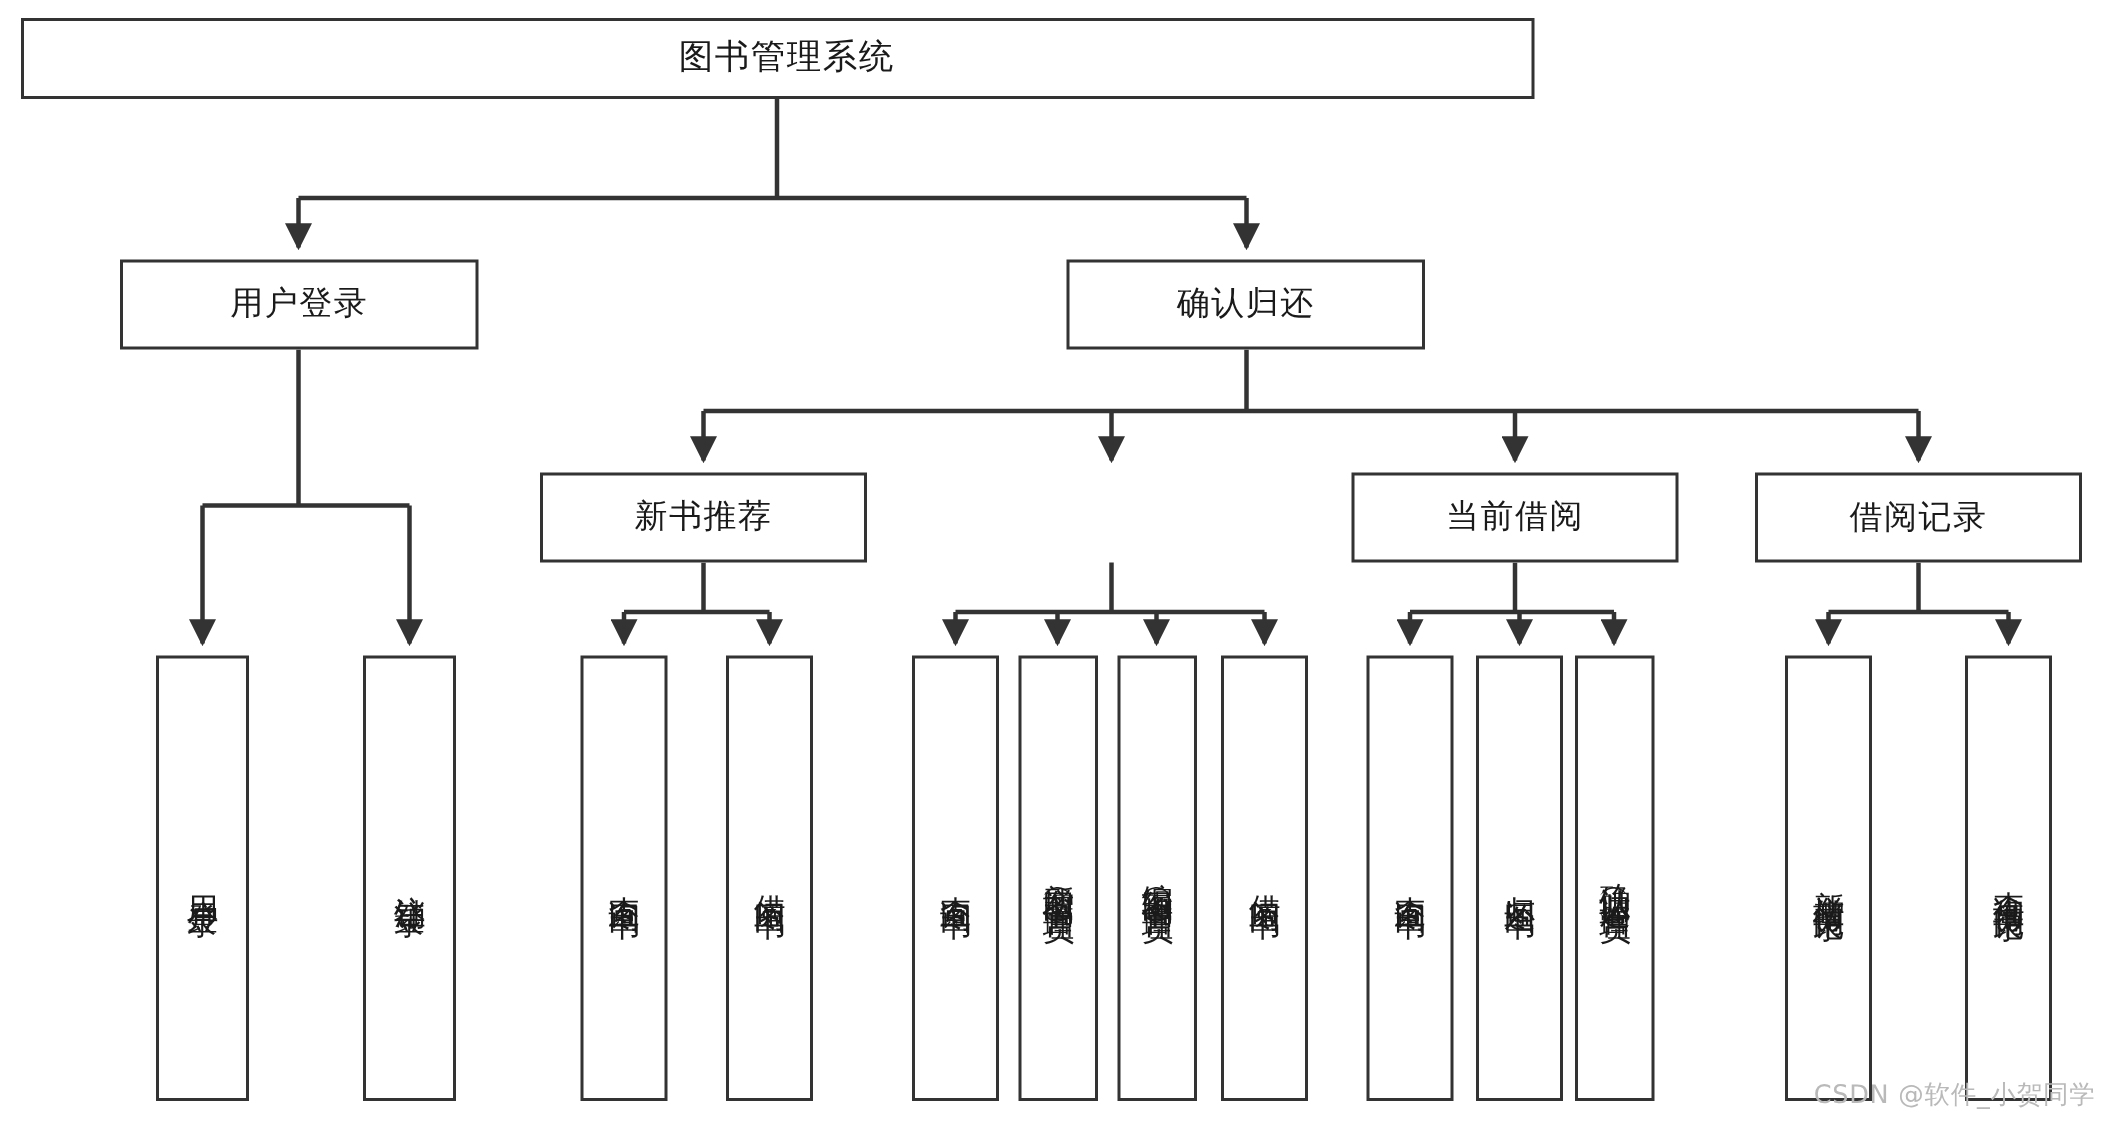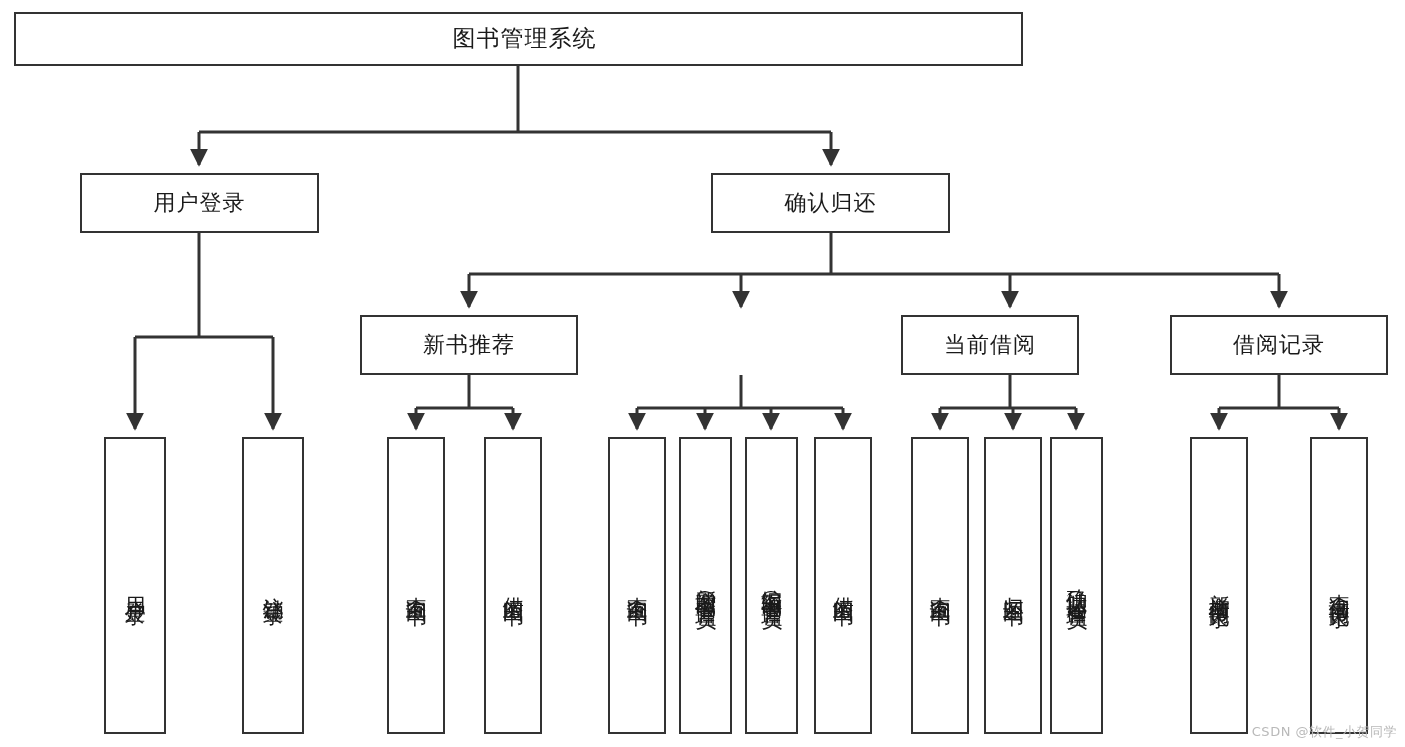--- a/index.html
+++ b/index.html
@@ -54,21 +54,21 @@
     text-orientation: upright;
     white-space: nowrap;
   }
   #root-node {
     font-size: 23px;
   }
   #watermark {
     position: absolute;
     right: 8px;
     bottom: 6px;
-    font-size: 13px;
+    font-size: 17px;
     color: #b9b9b9;
     letter-spacing: 0.5px;
     user-select: none;
     white-space: nowrap;
   }
 </style>
 </head>
 <body>
 
 <div id="canvas">
@@ -125,21 +125,21 @@
       <path d="M 1339 408 L 1339 429" marker-end="url(#arrow)"></path>
     </g>
   </svg>
 
   <div class="node horiz" id="root-node" style="left: 14px; top: 12px; width: 1009px; height: 54px; padding-left: 12px;">图书管理系统</div>
 
   <div class="node horiz" id="n-user-login" style="left: 80px; top: 173px; width: 239px; height: 60px;">用户登录</div>
   <div class="node horiz" id="n-book-manage" style="left: 711px; top: 173px; width: 239px; height: 60px;">确认归还</div>
 
   <div class="node horiz" id="n-new-book-rec" style="left: 360px; top: 315px; width: 218px; height: 60px;">新书推荐</div>
-  <div class="node horiz" id="n-current-borrow" style="left: 901px; top: 315px; width: 178px; height: 60px;">当前借阅</div>
+  <div class="node horiz" id="n-current-borrow" style="left: 901px; top: 315px; width: 218px; height: 60px;">当前借阅</div>
   <div class="node horiz" id="n-borrow-record" style="left: 1170px; top: 315px; width: 218px; height: 60px; font-family: Liberation Serif, serif;">借阅记录</div>
 
   <div class="node vert" style="left: 104px; top: 437px; width: 62px; height: 297px;">
     <span class="txt">用户登录</span>
     </div>
   <div class="node vert" style="left: 242px; top: 437px; width: 62px; height: 297px;">
     <span class="txt">注销登录</span>
     </div>
   <div class="node vert" style="left: 387px; top: 437px; width: 58px; height: 297px;">
     <span class="txt">查询图书</span>

